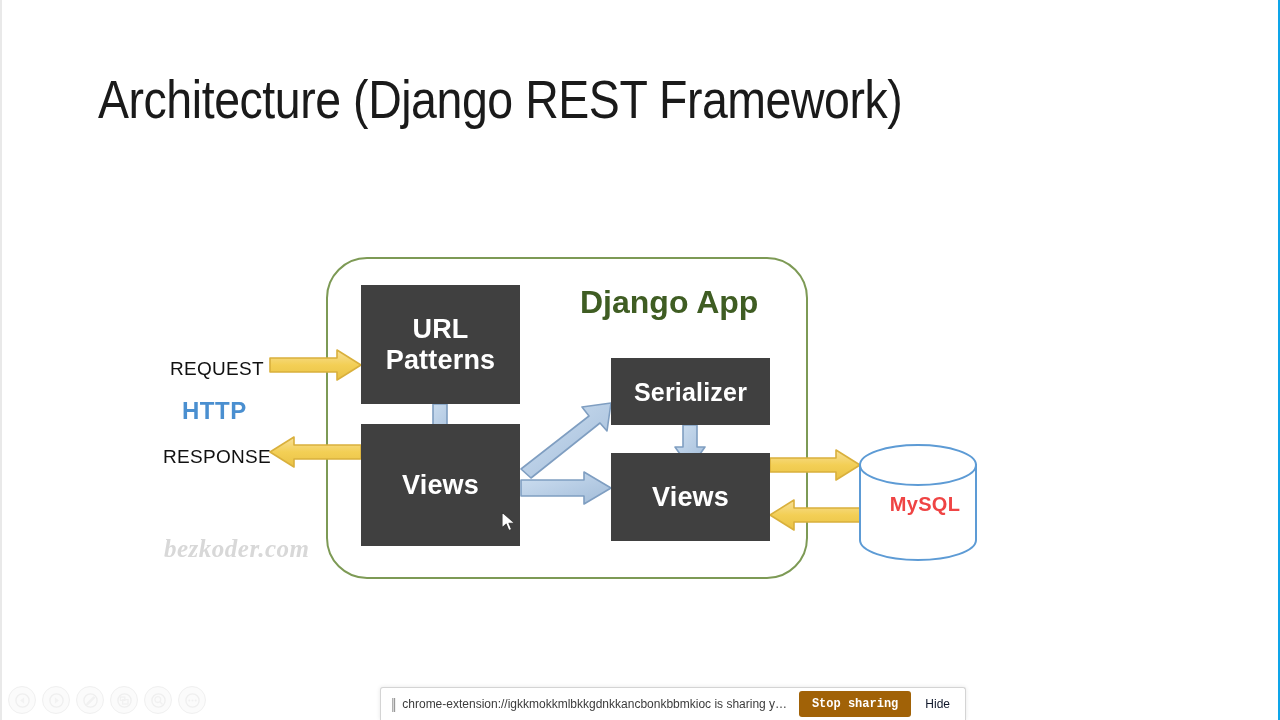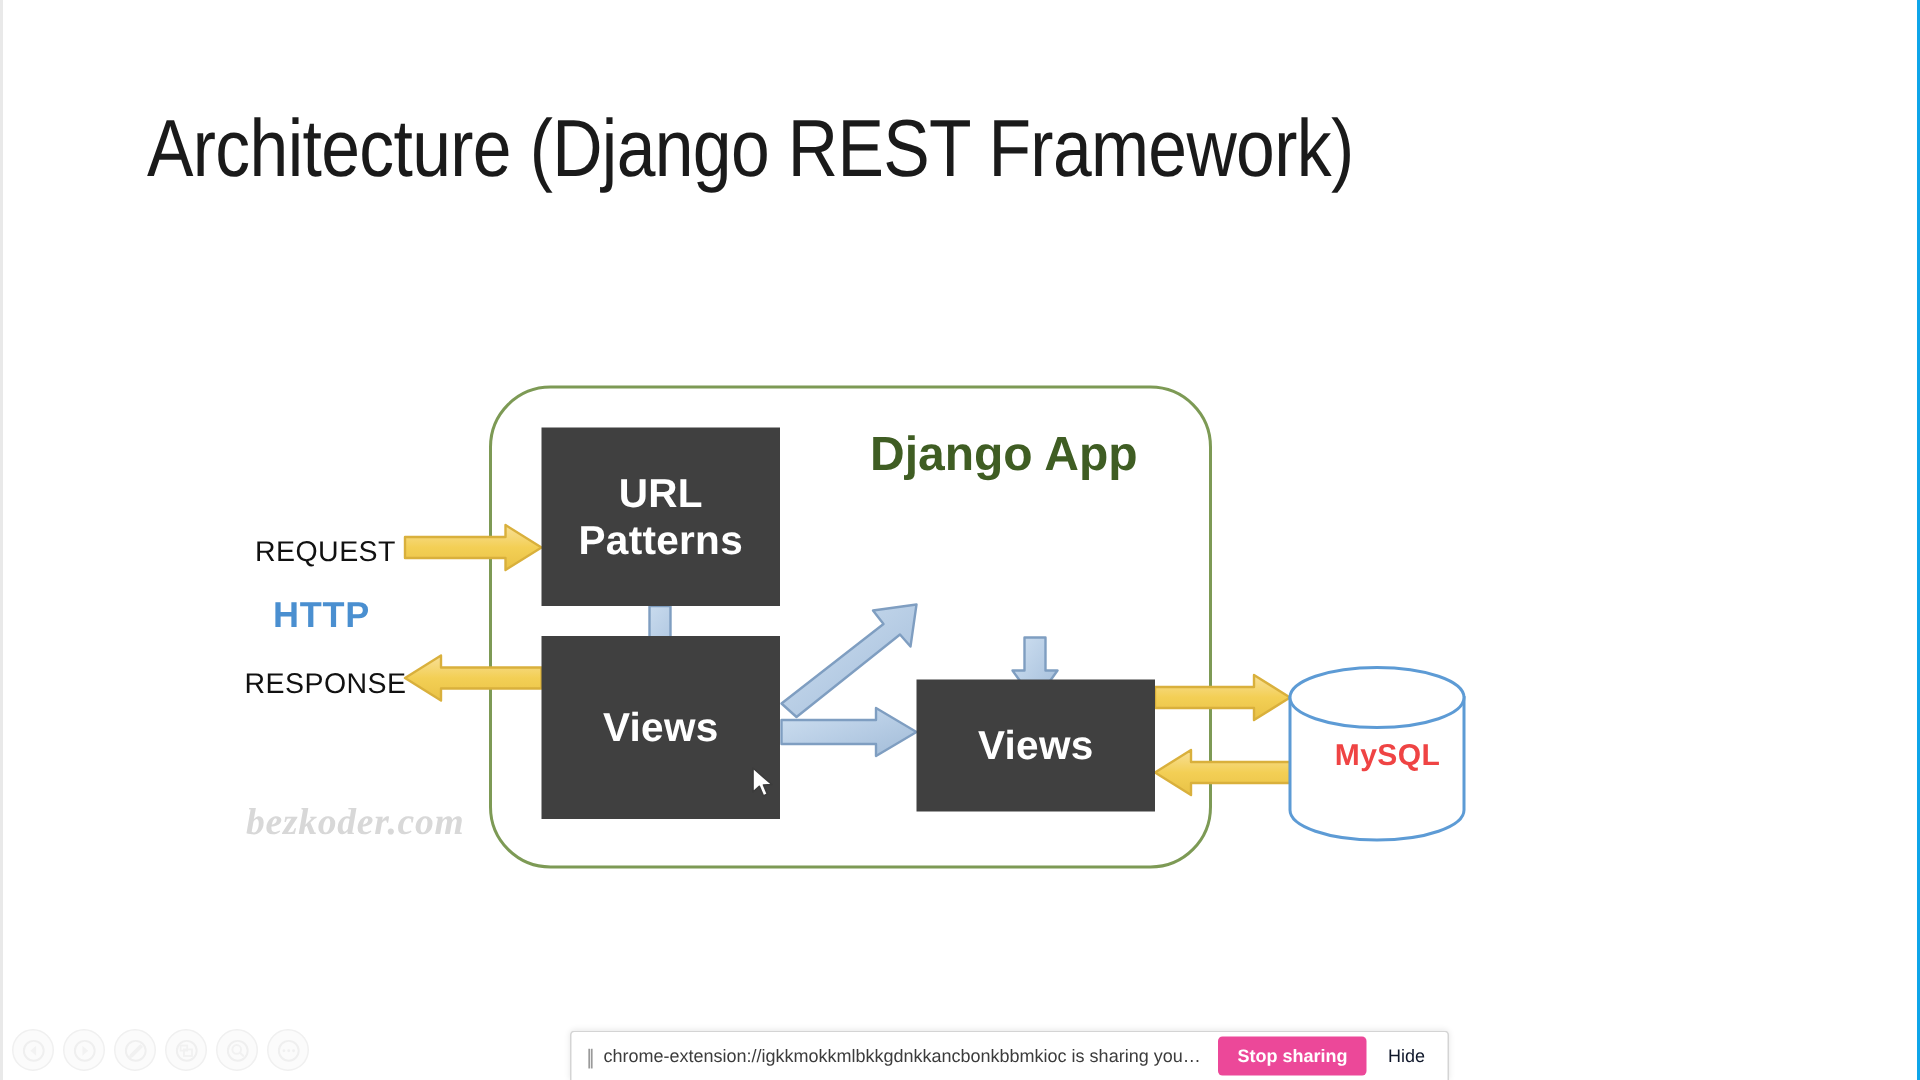--- a/index.html
+++ b/index.html
@@ -203,23 +203,23 @@
     flex: 1 1 auto;
     font-family: "Liberation Sans", sans-serif;
     font-size: 12px;
     color: #3c3c3c;
     white-space: nowrap;
     overflow: hidden;
     text-overflow: ellipsis;
   }
   #stop-sharing-button {
     flex: 0 0 auto;
-    background: #ec4899;
+    background: #a16207;
     color: #ffffff;
-    font-family: Liberation Sans, sans-serif;
+    font-family: Liberation Mono, monospace;
     font-size: 12px;
     font-weight: bold;
     border: none;
     border-radius: 3px;
     padding: 6px 13px;
     cursor: pointer;
     white-space: nowrap;
   }
   #hide-button {
     flex: 0 0 auto;
@@ -298,20 +298,21 @@
       <g>
         <path d="M 708 225 L 708 300 A 58 20 0 0 0 824 300 L 824 225 Z" fill="#ffffff" stroke="#5d9bd5" stroke-width="2"></path>
         <ellipse cx="766" cy="225" rx="58" ry="20" fill="#ffffff" stroke="#5d9bd5" stroke-width="2"></ellipse>
       </g>
     </svg>
 
     <div class="proc-box" id="box-url-patterns">
       <span><span>URL</span><br><span>Patterns</span></span>
     </div>
     <div class="proc-box" id="box-views">Views</div>
+    <div class="proc-box" id="box-serializer">Serializer</div>
     <div class="proc-box" id="box-models">Views</div>
 
     <div id="django-app-label">Django App</div>
     <div id="mysql-label">MySQL</div>
 
     <div class="edge-label" id="label-request">REQUEST</div>
     <div id="label-http">HTTP</div>
     <div class="edge-label" id="label-response">RESPONSE</div>
 
     <div id="watermark">bezkoder.com</div>

